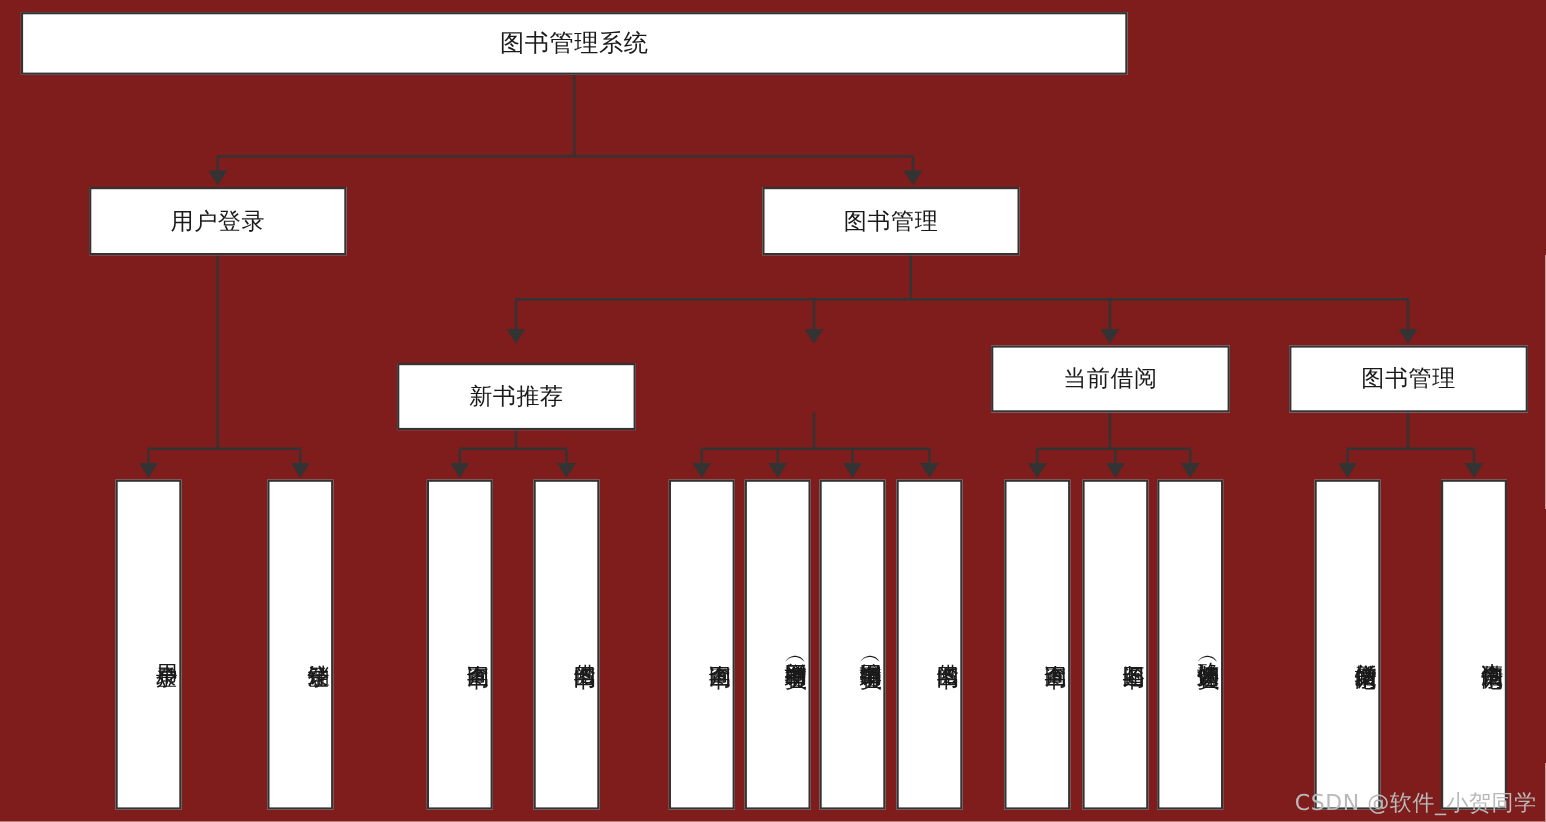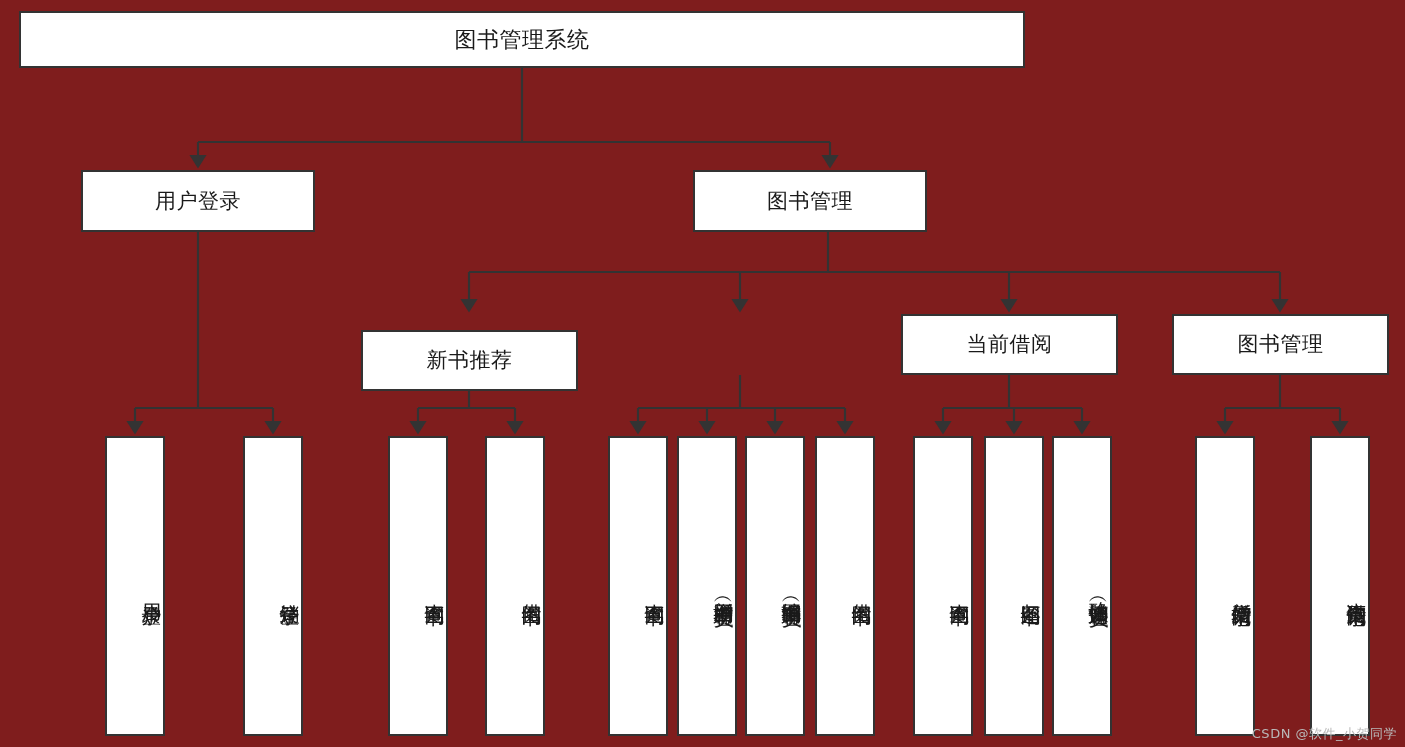--- a/index.html
+++ b/index.html
@@ -61,21 +61,21 @@
   }
   .edge-line {
     stroke: #333333;
     stroke-width: 2.2;
     fill: none;
   }
   .watermark {
     position: absolute;
     right: 8px;
     bottom: 4px;
-    font-size: 13px;
+    font-size: 20px;
     color: #b9b9b9;
     letter-spacing: 0.5px;
     white-space: nowrap;
   }
 </style>
 </head>
 <body>
 
 <div id="canvas">
 

